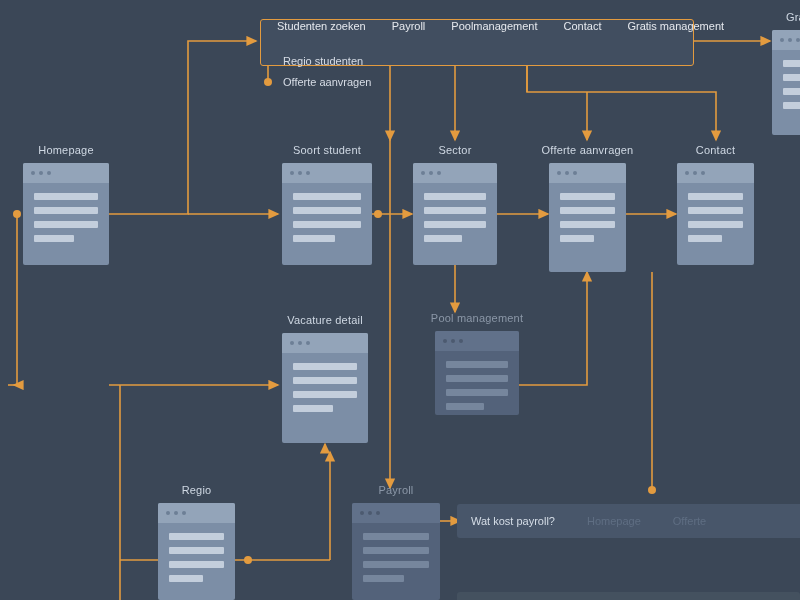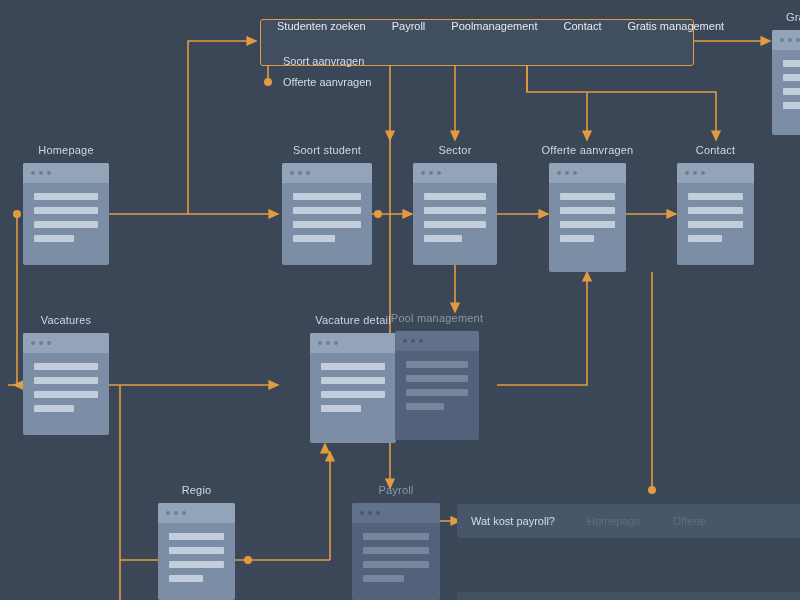--- a/index.html
+++ b/index.html
@@ -143,21 +143,21 @@
   </svg>
 
   <div class="menubar" style="left:260px;top:19px;width:400px;height:45px;padding:0 16px;">
     <span class="mi" style="margin-right:26px;">Studenten zoeken</span>
     <span class="mi" style="margin-right:26px;">Payroll</span>
     <span class="mi" style="margin-right:26px;">Poolmanagement</span>
     <span class="mi" style="margin-right:26px;">Contact</span>
     <span class="mi">Gratis management</span>
   </div>
 
-  <div class="submenu-item" style="left:283px;top:55px;">Soort aanvragen</div>
+  <div class="submenu-item" style="left:283px;top:55px;">Regio studenten</div>
   <div class="submenu-item" style="left:283px;top:76px;">Offerte aanvragen</div>
 
   <div class="card" style="left:282px;top:163px;width:90px;height:102px;">
     <div class="title">Soort student</div>
     <div class="box">
       <div class="bar">
         <span class="dot d1"></span>
         <span class="dot d2"></span>
         <span class="dot d3"></span>
       </div>
@@ -248,55 +248,39 @@
       </div>
       <div class="lines-wrap">
         <div class="ln"></div>
         <div class="ln"></div>
         <div class="ln"></div>
         <div class="ln short"></div>
       </div>
     </div>
   </div>
 
-  <div class="card" style="left:23px;top:333px;width:86px;height:102px;">
-    <div class="title">Vacatures</div>
-    <div class="box">
-      <div class="bar">
-        <span class="dot d1"></span>
-        <span class="dot d2"></span>
-        <span class="dot d3"></span>
-      </div>
-      <div class="lines-wrap">
-        <div class="ln"></div>
-        <div class="ln"></div>
-        <div class="ln"></div>
-        <div class="ln short"></div>
-      </div>
-    </div>
-  </div>
-
-  <div class="card" style="left:282px;top:333px;width:86px;height:110px;margin-left:28px;">
+
+  <div class="card" style="left:282px;top:333px;width:86px;height:110px;">
     <div class="title">Vacature detail</div>
     <div class="box">
       <div class="bar">
         <span class="dot d1"></span>
         <span class="dot d2"></span>
         <span class="dot d3"></span>
       </div>
       <div class="lines-wrap">
         <div class="ln"></div>
         <div class="ln"></div>
         <div class="ln"></div>
         <div class="ln short"></div>
       </div>
     </div>
   </div>
 
-  <div class="card dim" style="left:395px;top:331px;width:84px;height:109px;">
+  <div class="card dim" style="left:435px;top:331px;width:84px;height:84px;">
     <div class="title">Pool management</div>
     <div class="box">
       <div class="bar">
         <span class="dot d1"></span>
         <span class="dot d2"></span>
         <span class="dot d3"></span>
       </div>
       <div class="lines-wrap">
         <div class="ln"></div>
         <div class="ln"></div>

